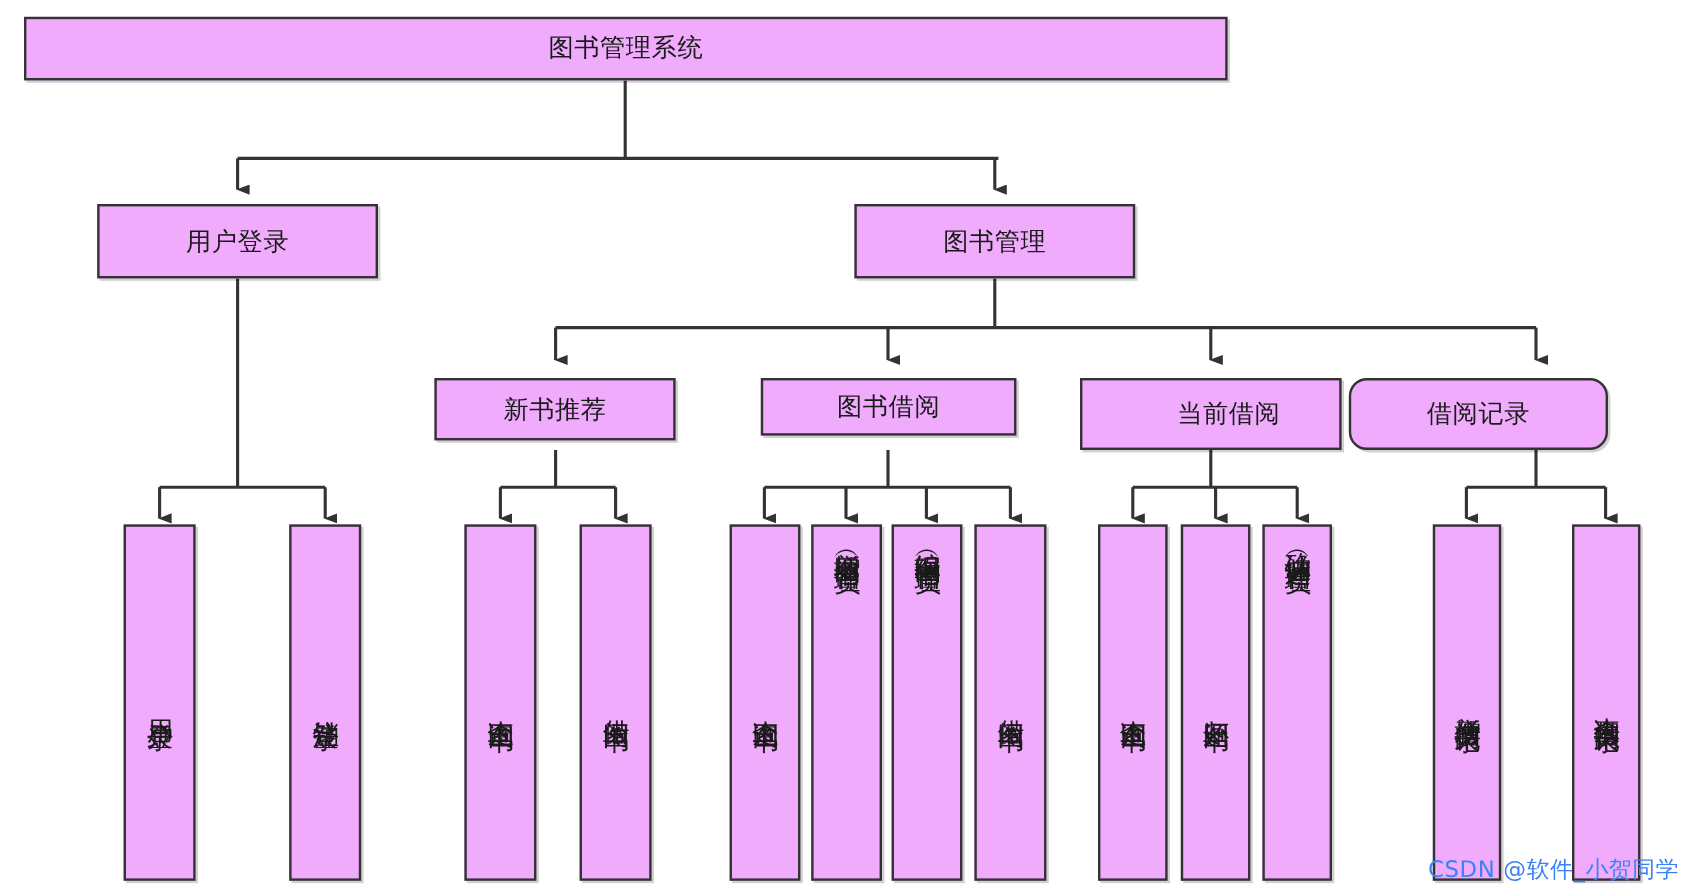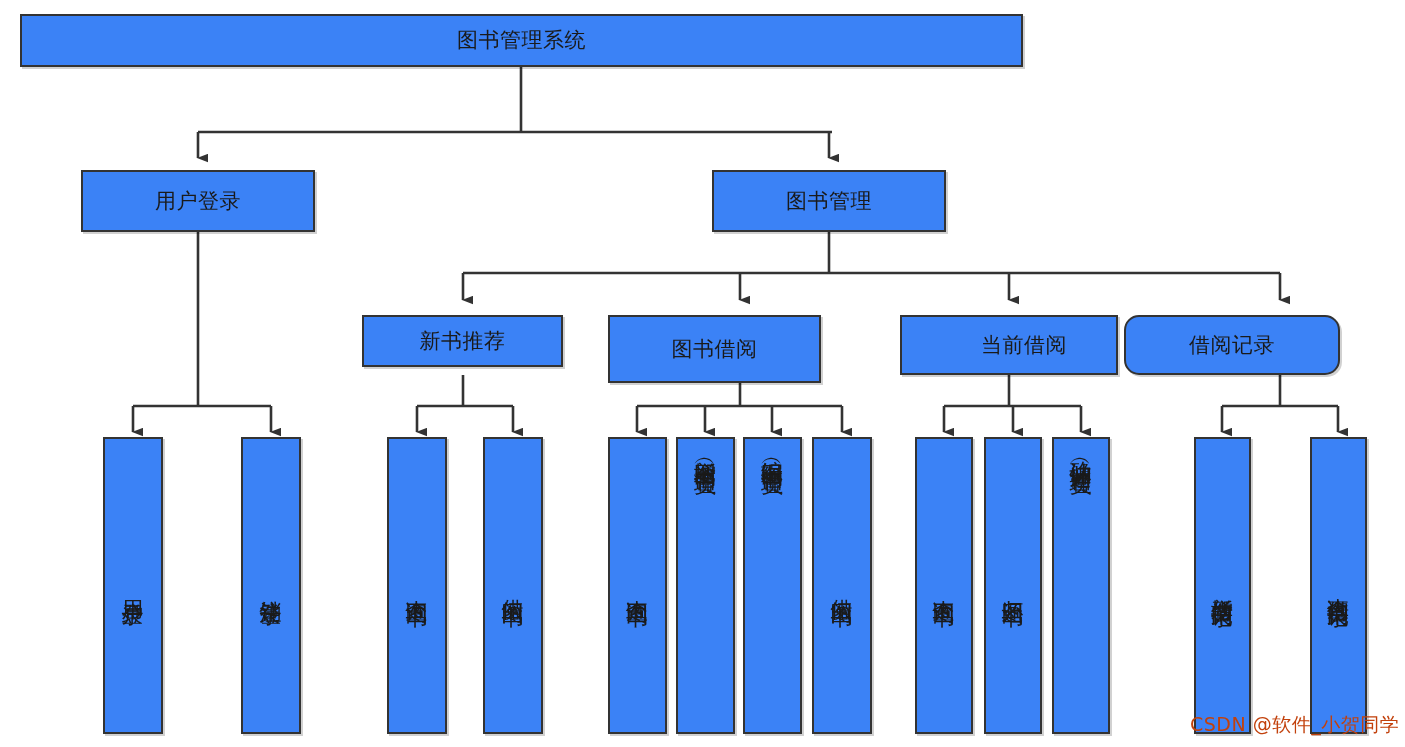--- a/index.html
+++ b/index.html
@@ -19,21 +19,21 @@
     position: absolute;
     left: 0; top: 0;
     width: 1405px;
     height: 747px;
     pointer-events: none;
   }
   .node {
     position: absolute;
     box-sizing: border-box;
     border: 2.5px solid #333333;
-    background: #3b82f6;
+    background: #f0abfc;
     display: flex;
     align-items: center;
     justify-content: center;
     box-shadow: 2px 2px 0 rgba(0,0,0,0.18);
   }
   .node .label {
     color: #1a1a1a;
     font-size: 21px;
     line-height: 1.18;
     letter-spacing: 0.5px;
@@ -55,21 +55,21 @@
   }
   .node.vertical.mid .label {
     margin-top: auto;
     margin-bottom: auto;
   }
   .node.vertical.top .label {
     margin-top: 4px;
   }
   .watermark {
     position: absolute;
-    color: #c2410c;
+    color: #3b82f6;
     font-size: 19px;
     letter-spacing: 0.5px;
     white-space: nowrap;
     pointer-events: none;
   }
 </style>
 </head>
 <body>
 
 <div id="canvas">
@@ -133,21 +133,21 @@
   </div>
 
   <div class="node" style="left:712px; top:170px; width:234px; height:62px;justify-content:center;">
     <span class="label">图书管理</span>
   </div>
 
   <div class="node" style="left:362px; top:315px; width:201px; height:52px;">
     <span class="label">新书推荐</span>
   </div>
 
-  <div class="node" style="left:608px; top:315px; width:213px; height:68px;">
+  <div class="node" style="left:634px; top:315px; width:213px; height:48px;">
     <span class="label">图书借阅</span>
   </div>
 
   <div class="node" style="left:900px; top:315px; width:218px; height:60px;padding-left:30px;">
     <span class="label">当前借阅</span>
   </div>
 
   <div class="node" style="left:1124px; top:315px; width:216px; height:60px;border-radius:15px;">
     <span class="label">借阅记录</span>
   </div>

